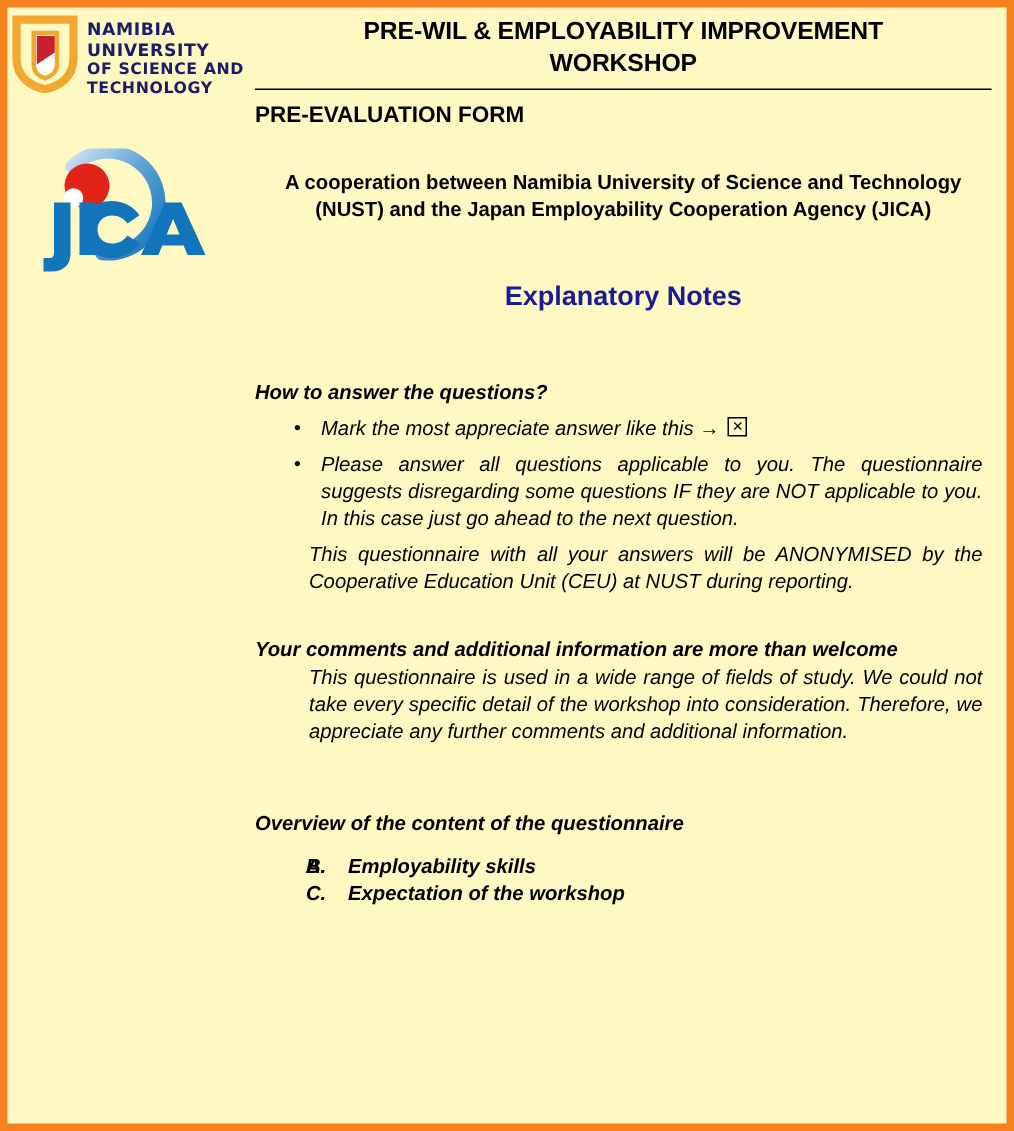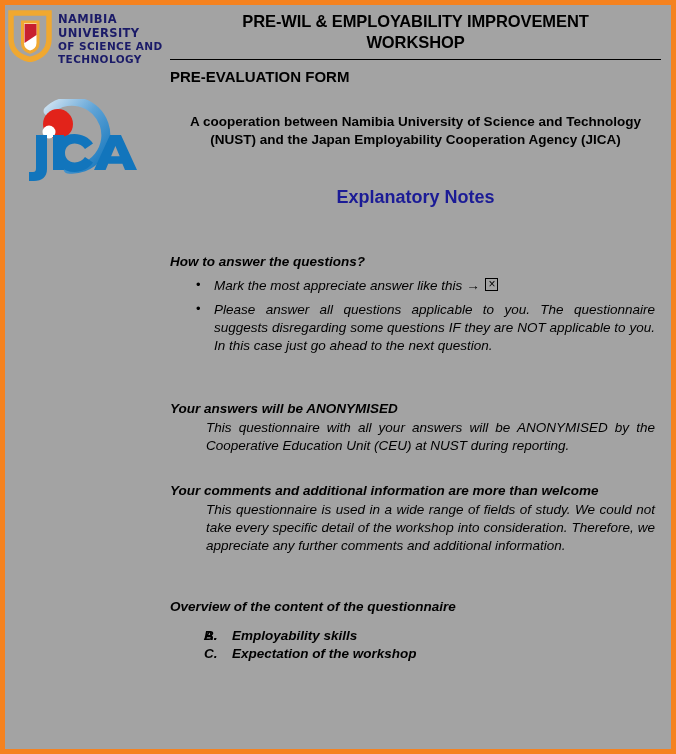--- a/index.html
+++ b/index.html
@@ -8,21 +8,21 @@
     background: #ffffff;
   }
   body {
     font-family: "Liberation Sans", sans-serif;
   }
   #page {
     position: relative;
     width: 676px;
     height: 754px;
     box-sizing: border-box;
-    background: #a3a3a3;
+    background: #fef9c3;
     border: 5px solid #F5821F;
     overflow: hidden;
   }
   .inner {
     position: relative;
     width: 666px;
     height: 744px;
     box-sizing: border-box;
     display: flex;
     align-items: flex-start;
@@ -268,21 +268,20 @@
         <li>
           <span class="nowrap-line">
             <span>Mark the most appreciate answer like this</span>
             <span class="arrow-glyph">→</span>
             <span class="checkbox-glyph"></span>
           </span>
         </li>
         <li>Please answer all questions applicable to you. The questionnaire suggests disregarding some questions IF they are NOT applicable to you. In this case just go ahead to the next question.</li>
       </ul>
 
-      <div class="q-heading">Your answers will be ANONYMISED</div>
       <p class="indent-para">This questionnaire with all your answers will be ANONYMISED by the Cooperative Education Unit (CEU) at NUST during reporting.</p>
 
       <div class="q-heading tight">Your comments and additional information are more than welcome</div>
       <p class="indent-para">This questionnaire is used in a wide range of fields of study. We could not take every specific detail of the workshop into consideration. Therefore, we appreciate any further comments and additional information.</p>
 
       <div class="overview-heading">Overview of the content of the questionnaire</div>
 
       <ol class="overview">
         <li>
           <span class="marker">A.</span>

